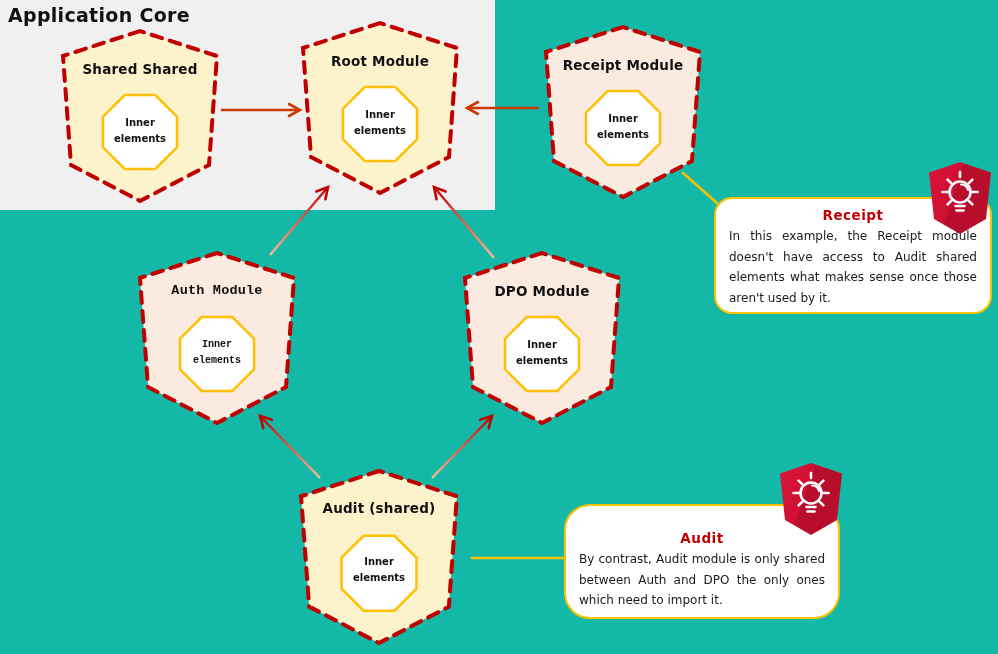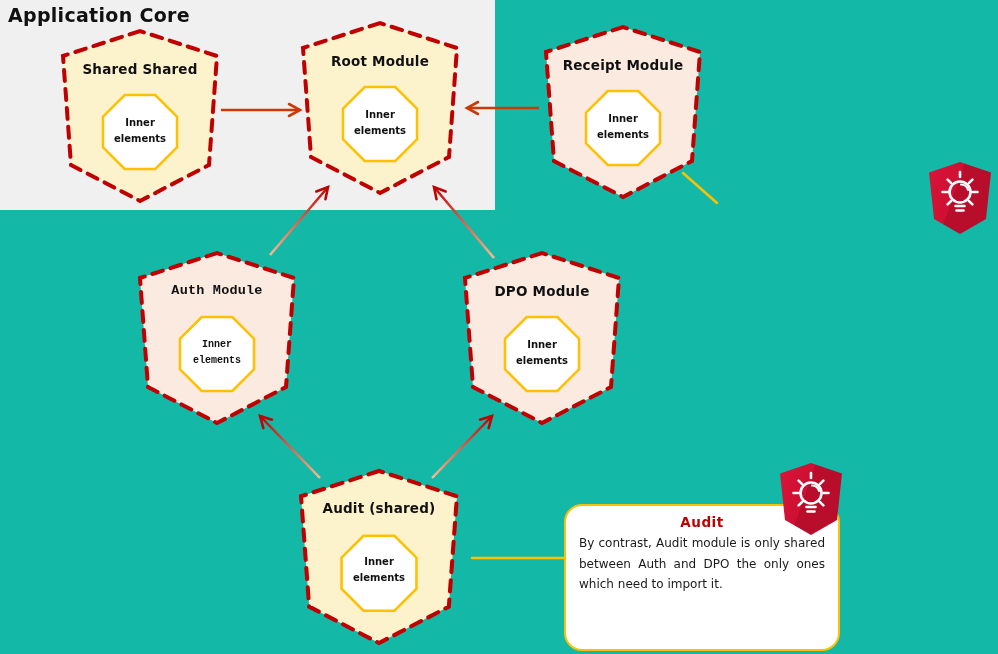--- a/index.html
+++ b/index.html
@@ -100,22 +100,26 @@
 
   <div class="module" style="left:297px; top:468px; width:164px; height:178px;">
     <svg width="164" height="178" viewBox="0 0 162 174">
       <polygon points="81,2 4,27 12,136 81,172 150,136 158,27" fill="#FCF2CC" stroke="#C00000" stroke-width="4" stroke-dasharray="11,8" stroke-linecap="round"></polygon>
       <polygon points="65.7,66 96.3,66 118,87.7 118,118.3 96.3,140 65.7,140 44,118.3 44,87.7" fill="#ffffff" stroke="#FFC000" stroke-width="2.5"></polygon>
     </svg>
     <div class="module-label">Audit (shared)</div>
     <div class="inner-label"><span>Inner elements</span></div>
   </div>
 
-
-  <div class="callout" style="left:564px; top:504px; width:276px; height:147px; padding-top:8px;">
+  <div class="callout" style="left:714px; top:197px; width:278px; height:117px;">
+    <div class="callout-title">Receipt</div>
+    <div class="callout-body">In this example, the Receipt module doesn't have access to Audit shared elements what makes sense once those aren't used by it.</div>
+  </div>
+
+  <div class="callout" style="left:564px; top:504px; width:276px; height:115px; padding-top:24px;border-radius:26px;">
     <div class="callout-title">Audit</div>
     <div class="callout-body">By contrast, Audit module is only shared between Auth and DPO the only ones which need to import it.</div>
   </div>
 
   <div class="badge" style="left:926px; top:161px;">
     <svg width="68" height="74" viewBox="0 0 68 74">
       <defs>
         <linearGradient id="badge-grad1" x1="0" y1="0" x2="1" y2="0.4">
           <stop offset="0" stop-color="#DA1438"></stop>
             <stop offset="0.5" stop-color="#CE1032"></stop>

